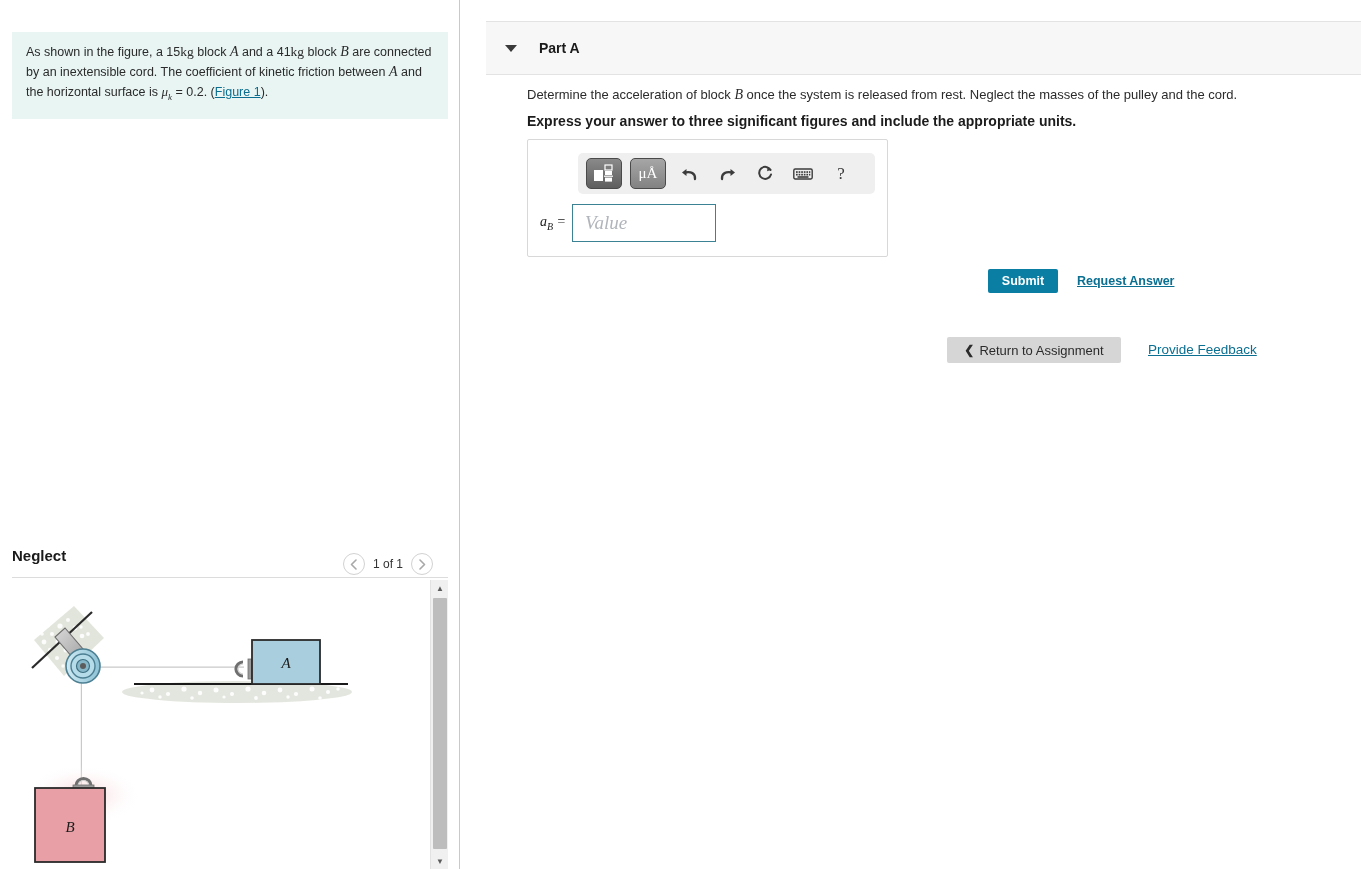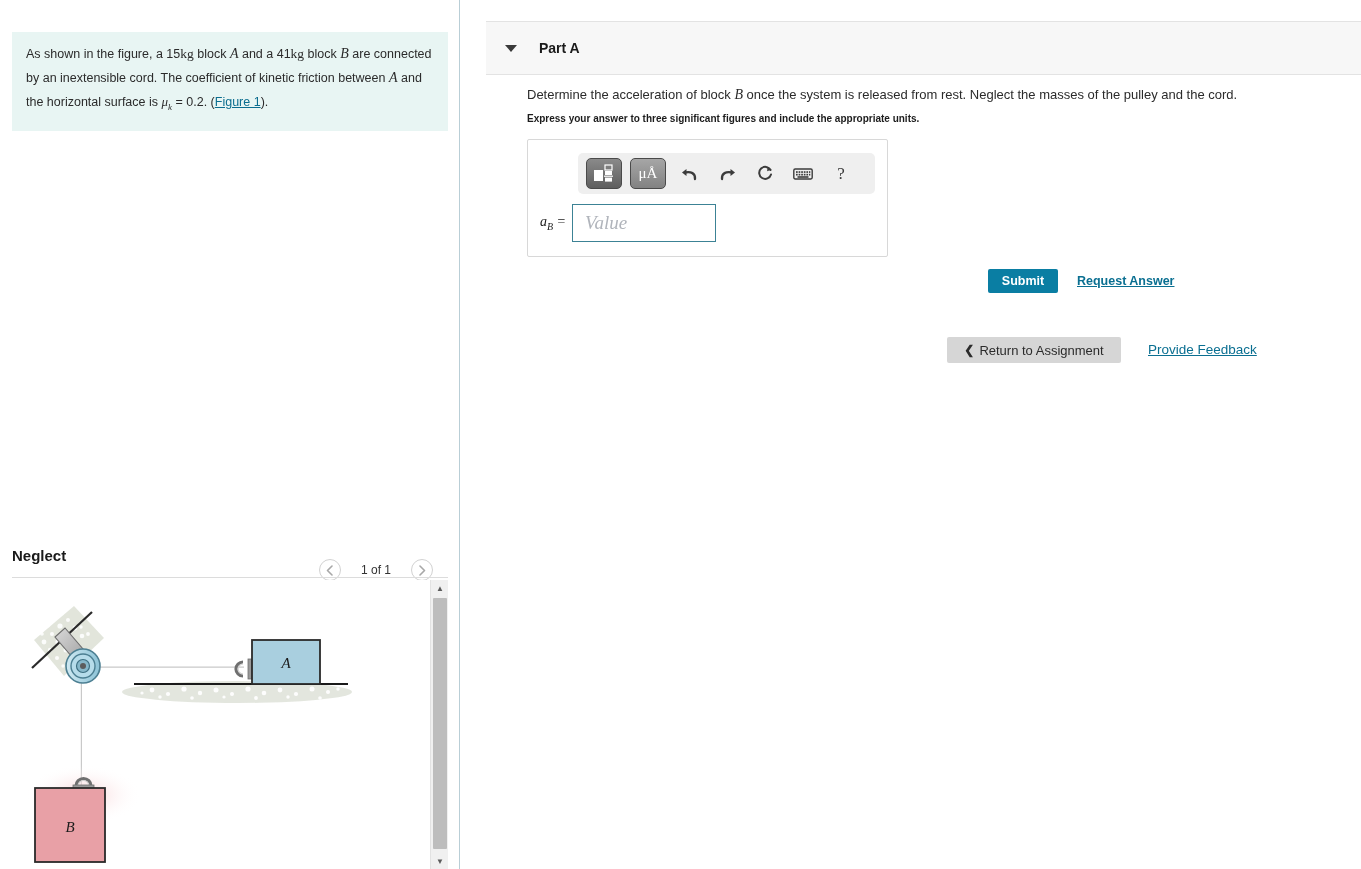--- a/index.html
+++ b/index.html
@@ -24,42 +24,42 @@
     border-right: 1px solid #b9ced6;
     background: #fff;
   }
   #problem-statement {
     position: absolute;
     left: 12px; top: 32px;
     width: 436px;
     background: #e8f5f3;
     padding: 10px 14px 12px 14px;
     font-size: 12.5px;
-    line-height: 24px;
+    line-height: 19px;
     color: #2b2b2b;
   }
   .mvar { font-family: "Liberation Serif", serif; font-style: italic; font-size: 14px; }
   .munit { font-family: "Liberation Serif", serif; font-size: 13.5px; font-style: normal; }
   .mu-k { font-family: "Liberation Serif", serif; font-style: italic; font-size: 13px; }
   .mu-k sub { font-size: 9px; }
   .figlink { color: #0b6d8f; text-decoration: underline; cursor: pointer; }
 
   
   #figure-header {
     position: absolute;
     left: 0; top: 543px;
     width: 459px; height: 35px;
   }
   #figure-title {
     position: absolute; left: 12px; top: 4px;
     font-size: 15px; font-weight: bold; color: #1a1a1a;
   }
   #figure-nav {
-    position: absolute; right: 26px; top: 16px;
-    display: flex; align-items: center; gap: 20px;
+    position: absolute; right: 26px; top: 10px;
+    display: flex; align-items: center; gap: 8px;
   }
   .nav-circle {
     width: 22px; height: 22px; border-radius: 50%;
     border: 1px solid #d2d2d2; background: #fff;
     display: flex; align-items: center; justify-content: center;
     color: #9a9a9a; font-size: 11px; cursor: pointer;
   }
   #figure-counter { font-size: 12px; color: #333; }
   #figure-divider {
     position: absolute; left: 12px; top: 577px;
@@ -126,21 +126,21 @@
   }
 
   #question-text {
     position: absolute; left: 66px; top: 86px;
     width: 800px;
     font-size: 13px; color: #2b2b2b; line-height: 17px;
   }
   #question-bold {
     position: absolute; left: 66px; top: 113px;
     width: 800px;
-    font-size: 10px; font-weight: bold; color: #1c1c1c;
+    font-size: 14px; font-weight: bold; color: #1c1c1c;
   }
 
   
   #answer-box {
     position: absolute; left: 66px; top: 139px;
     width: 361px; height: 118px;
     border: 1px solid #d8d8d8;
     background: #fff;
     border-radius: 2px;
     padding-left: 12px;

